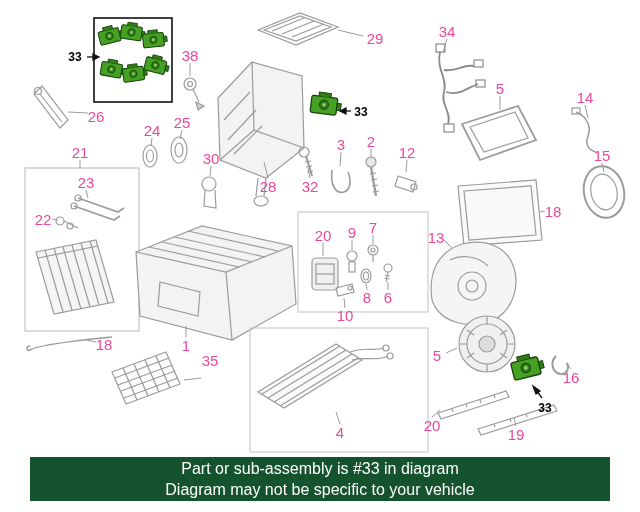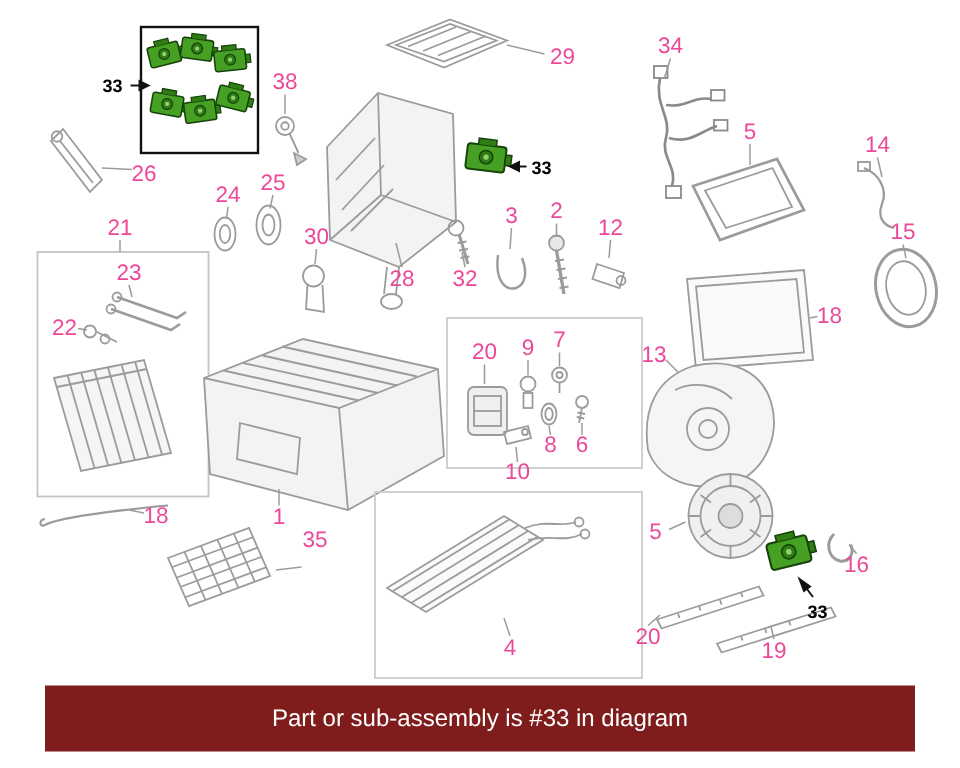--- a/index.html
+++ b/index.html
@@ -6,21 +6,21 @@
   body { font-family:"Liberation Sans", sans-serif; }
   .stage { position:relative; width:640px; height:512px; background:#ffffff; overflow:hidden; }
   .art { position:absolute; left:0; top:0; }
   .callout {
     position:absolute; transform:translate(-50%,-50%);
     font-size:15px; color:#ec4899; white-space:nowrap; user-select:none;
   }
   .callout.hl { font-weight:700; font-size:12px; color:#000000; }
   .banner {
     position:absolute; left:30px; top:457px; width:580px; height:44px;
-    background:#7f1d1d; color:#ffffff;
+    background:#14532d; color:#ffffff;
     display:flex; flex-direction:column; align-items:center; justify-content:center;
     font-size:16px; line-height:21px; text-align:center;
   }
 </style>
 </head>
 <body>
 
 <div class="stage">
 
   <svg class="art" width="640" height="512" viewBox="0 0 640 512">
@@ -361,15 +361,16 @@
   <div class="callout" style="left:437px;top:355px">5</div>
   <div class="callout" style="left:210px;top:360px">35</div>
   <div class="callout" style="left:571px;top:377px">16</div>
   <div class="callout hl" style="left:545px;top:408px">33</div>
   <div class="callout" style="left:432px;top:425px">20</div>
   <div class="callout" style="left:340px;top:432px">4</div>
   <div class="callout" style="left:516px;top:434px">19</div>
 
   <div class="banner">
     <div>Part or sub-assembly is #33 in diagram</div>
+    <div>Diagram may not be specific to your vehicle</div>
   </div>
 
 </div>
 
 </body></html>

